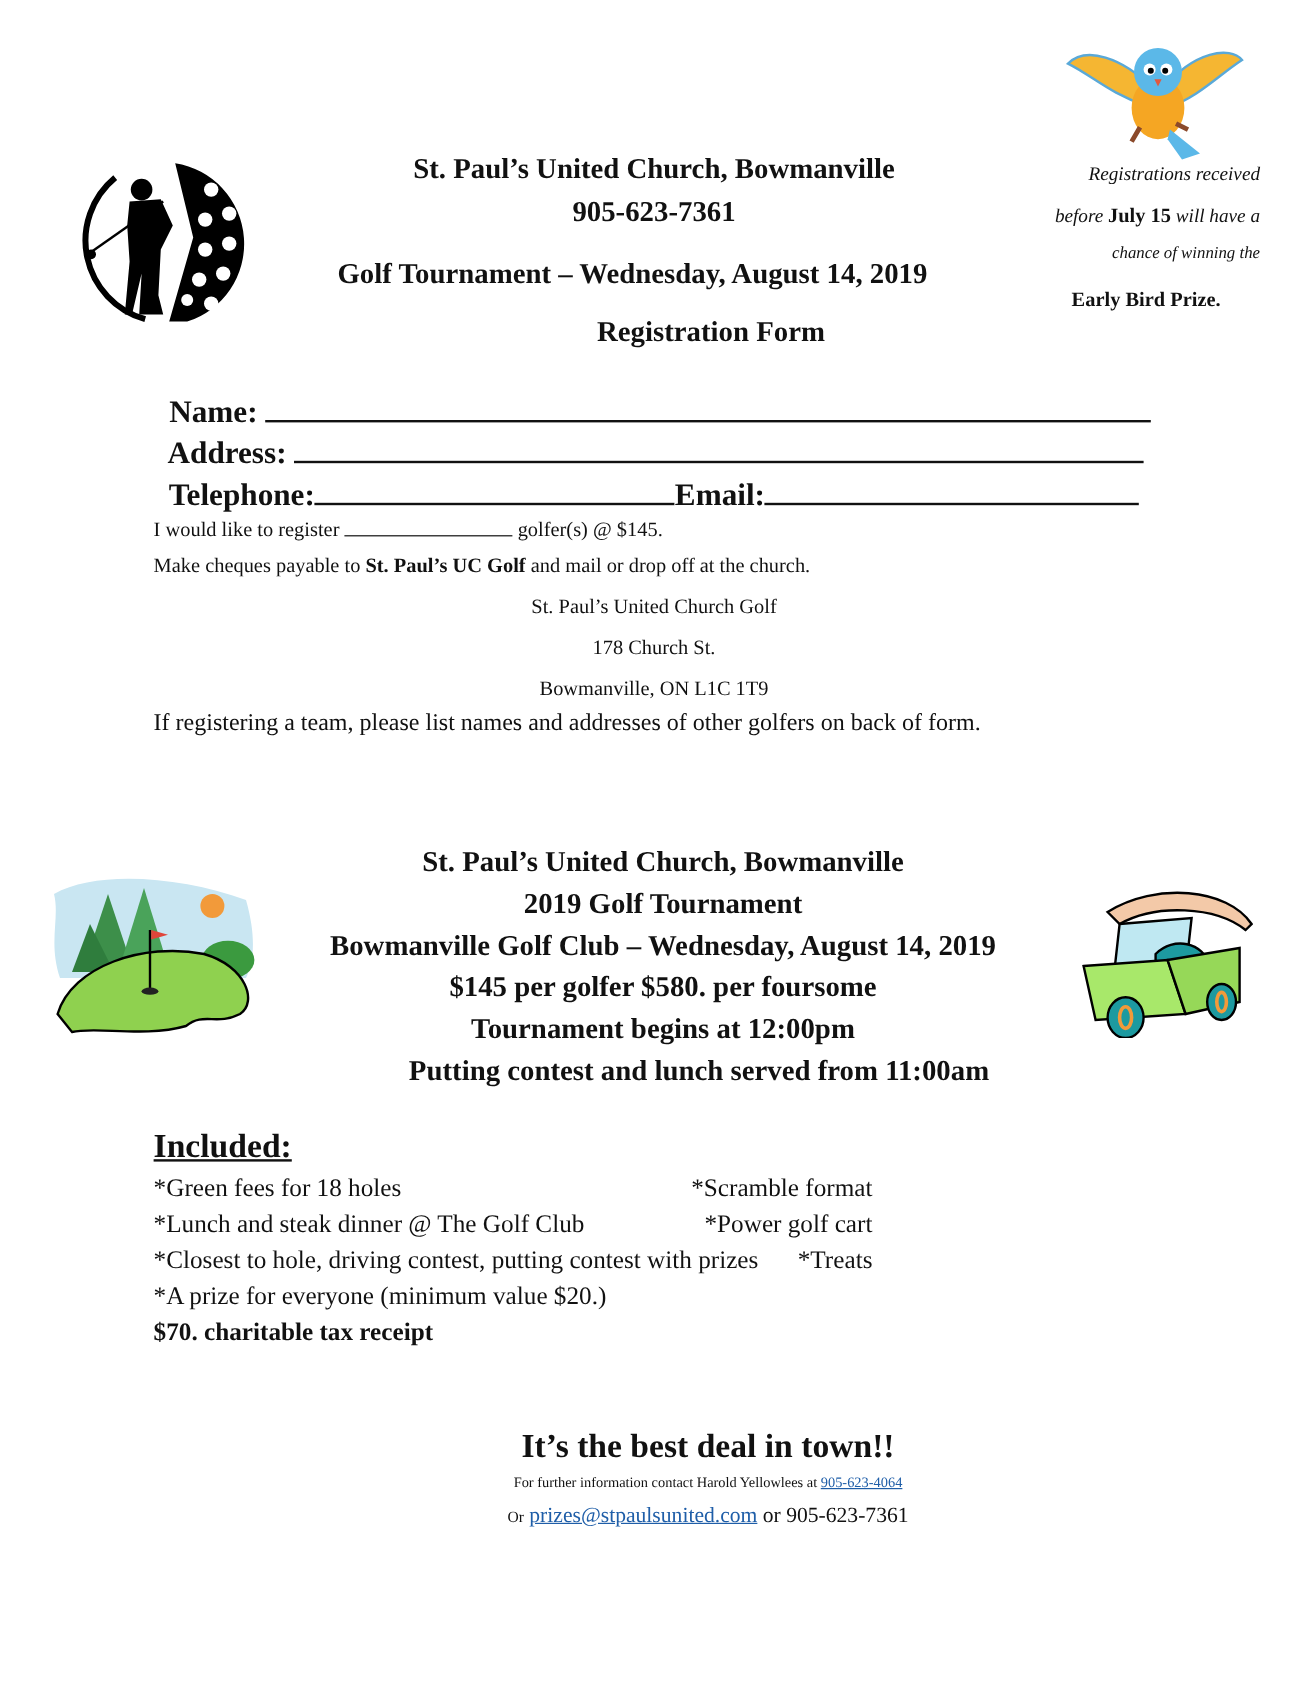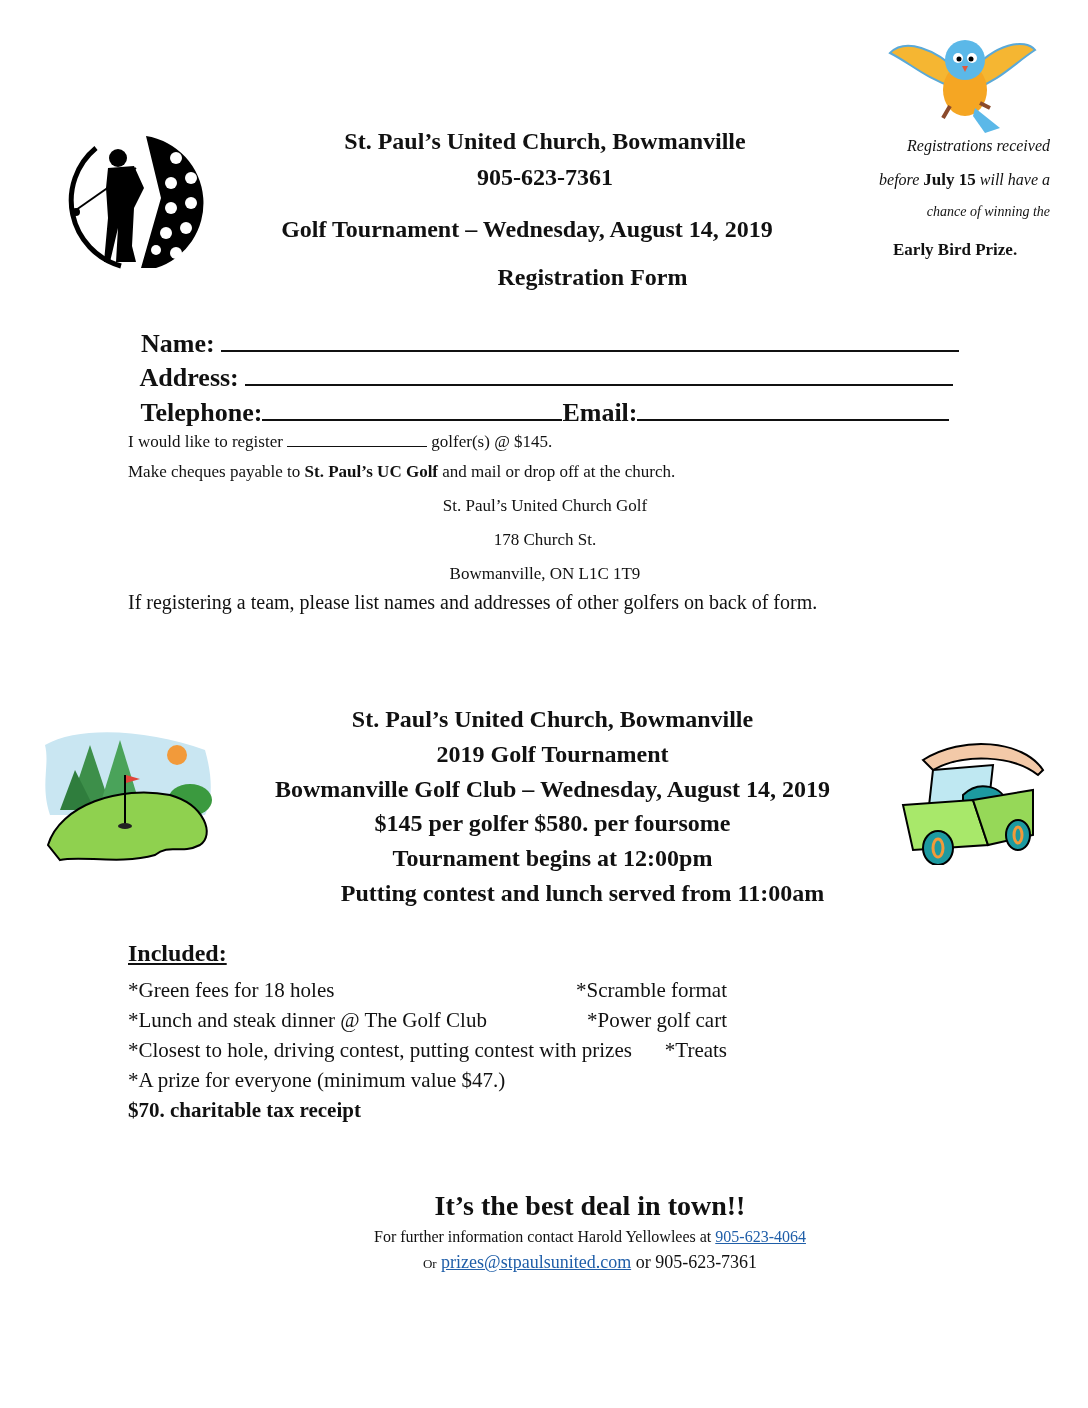--- a/index.html
+++ b/index.html
@@ -117,36 +117,36 @@
   </svg>
 </div>
 
 <div class="abs center h1" style="left:220px;top:706px;width:665px;">St. Paul’s United Church, Bowmanville</div>
 <div class="abs center h1" style="left:220px;top:741px;width:665px;">2019 Golf Tournament</div>
 <div class="abs center h1" style="left:220px;top:776px;width:665px;">Bowmanville Golf Club – Wednesday, August 14, 2019</div>
 <div class="abs center h1" style="left:220px;top:810px;width:665px;">$145 per golfer $580. per foursome</div>
 <div class="abs center h1" style="left:220px;top:845px;width:665px;">Tournament begins at 12:00pm</div>
 <div class="abs center h1" style="left:250px;top:880px;width:665px;">Putting contest and lunch served from 11:00am</div>
 
-<div class="abs b" style="left:128px;top:940px;font-size:24px;text-decoration:underline;">Included:</div>
+<div class="abs b" style="left:128px;top:940px;font-size:28px;text-decoration:underline;">Included:</div>
 <div class="abs" style="left:128px;top:975px;font-size:21px;line-height:30px;">
   <div>*Green fees for 18 holes</div>
   <div>*Lunch and steak dinner @ The Golf Club</div>
   <div>*Closest to hole, driving contest, putting contest with prizes</div>
-  <div>*A prize for everyone (minimum value $47.)</div>
+  <div>*A prize for everyone (minimum value $20.)</div>
   <div class="b">$70. charitable tax receipt</div>
 </div>
 <div class="abs" style="left:576px;top:975px;font-size:21px;line-height:30px;text-align:right;">
   <div>*Scramble format</div>
   <div>*Power golf cart</div>
   <div>*Treats</div>
 </div>
 
 <div class="abs center b" style="left:300px;top:1190px;width:580px;font-size:28px;">It’s the best deal in town!!</div>
-<div class="abs center" style="left:250px;top:1228px;width:680px;font-size:16px;font-family:Liberation Serif, serif;">
+<div class="abs center" style="left:250px;top:1228px;width:680px;font-size:12px;font-family:Liberation Serif, serif;">
   <span>For further information contact Harold Yellowlees at</span>
   <span class="link">905-623-4064</span>
 </div>
 <div class="abs center" style="left:250px;top:1252px;width:680px;font-size:18px;">
   <span style="font-size:13px;">Or</span>
   <span class="link">prizes@stpaulsunited.com</span>
   <span>or 905-623-7361</span>
 </div>
 
 </body></html>

